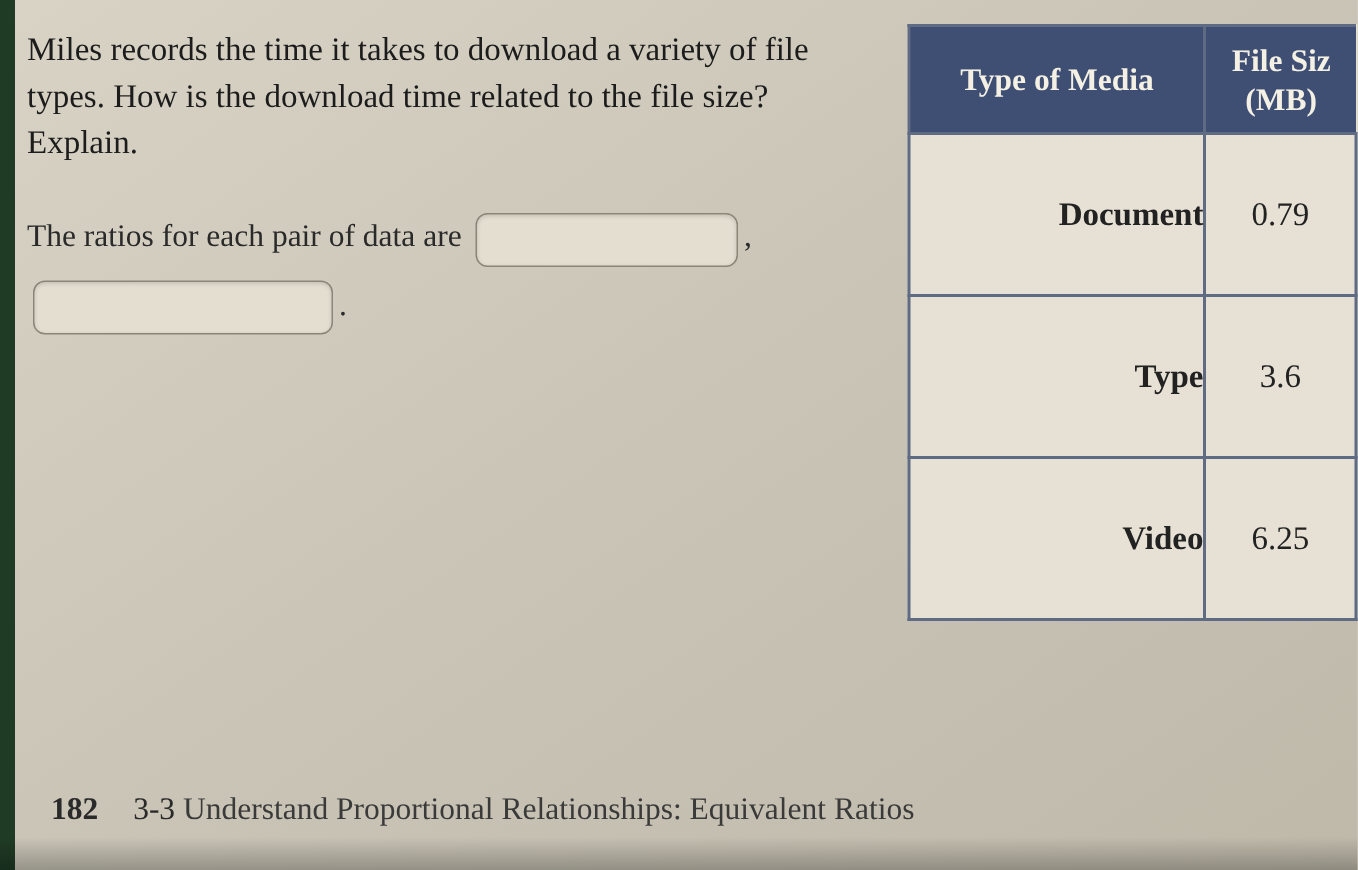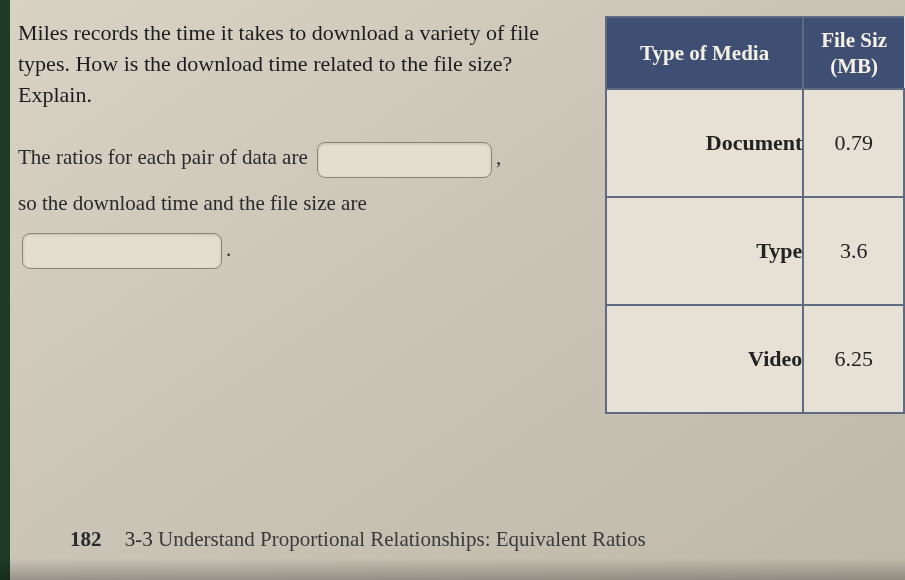--- a/index.html
+++ b/index.html
@@ -107,21 +107,21 @@
     }
     .th-filesize { border-right: none; }
     .footer {
       position: absolute;
       bottom: 28px;
       left: 34px;
       right: 20px;
       font-size: 21px;
       color: #2a2a2a;
     }
-    .page-num { font-weight: bold; margin-right: 18px; margin-left: 36px; }
+    .page-num { font-weight: bold; margin-right: 18px; }
     .lesson-num { font-weight: normal; }
     .lesson-title { color: #3a3a3a; }
     .shadow-bottom {
       position: absolute;
       left: 0; right: 0; bottom: 0;
       height: 22px;
       background: linear-gradient(to bottom, rgba(0,0,0,0), rgba(0,0,0,.25));
     }
   </style>
 </head>
@@ -131,23 +131,20 @@
   <div class="left-edge"></div>
 
   <div class="content">
     <div class="left-col">
 
       <p class="question">Miles records the time it takes to download a variety of file types. How is the download time related to the file size? Explain.</p>
 
       <div class="fill-line">
         <span>The ratios for each pair of data are</span>
         <span class="blank"></span><span>,</span>
-      </div>
-      <div class="fill-line">
-        <span>so the download time and the file size are</span>
       </div>
       <div class="fill-line">
         <span class="blank small"></span><span>.</span>
       </div>
 
     </div>
 
     <div class="table-wrap">
       <table>
         <thead>

